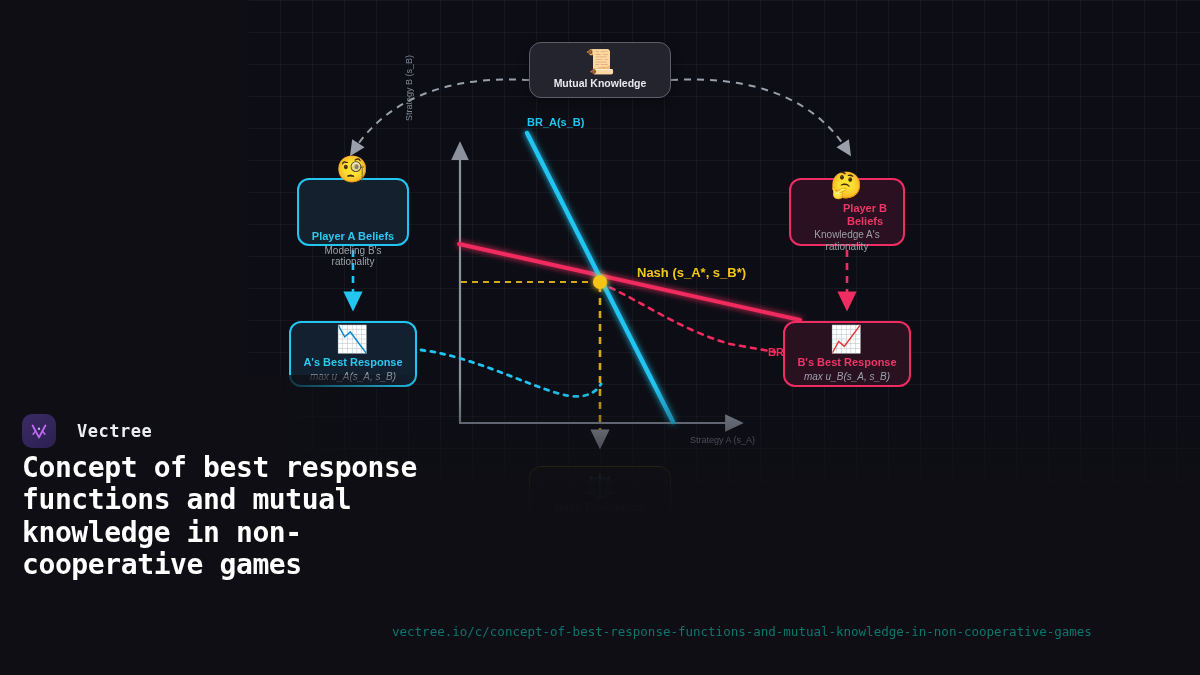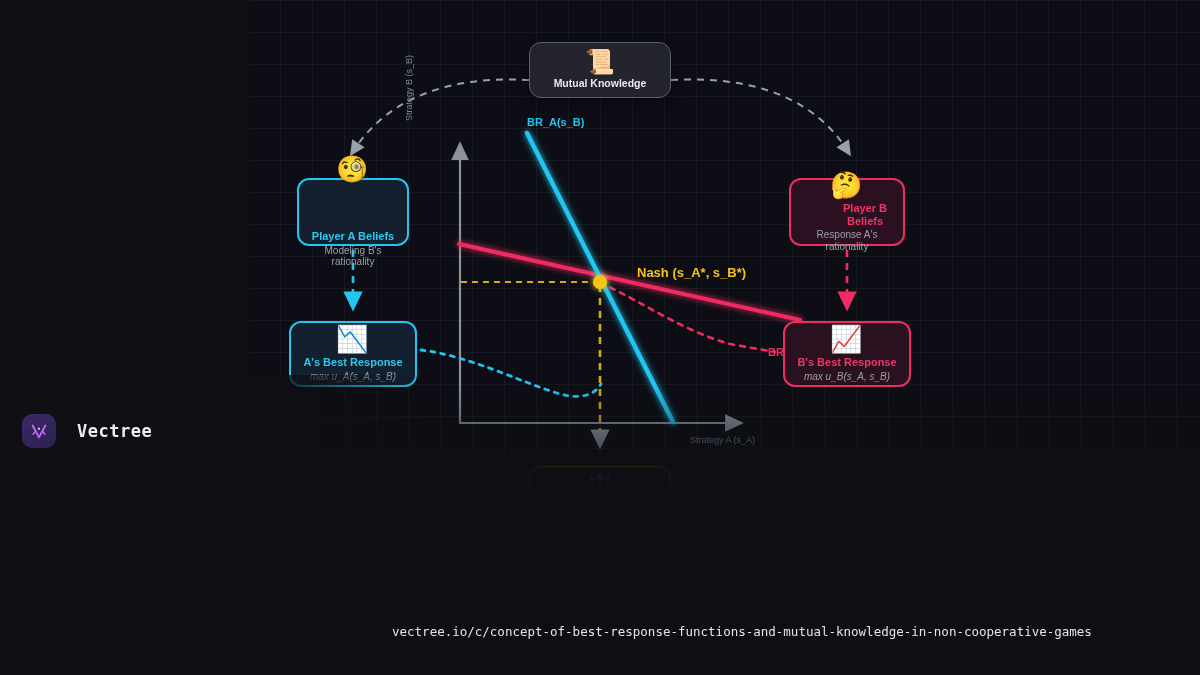--- a/index.html
+++ b/index.html
@@ -131,21 +131,21 @@
   #headline {
     position:absolute; left:22px; top:452px; width:400px;
     font-family:"DejaVu Sans Mono","Liberation Mono",monospace;
     font-size:28px; font-weight:bold; color:#ffffff;
     line-height:1.16; letter-spacing:-0.4px;
     word-break:break-word;
   }
   #url {
     position:absolute; left:392px; top:624px;
     font-family:"DejaVu Sans Mono","Liberation Mono",monospace;
-    font-size:12.5px; color:#e5e5e5; white-space:nowrap;
+    font-size:12.5px; color:#0f766e; white-space:nowrap;
   }
 </style>
 </head>
 <body>
 
 <div id="stage">
 
   <div class="grid-area"></div>
   <div class="left-panel"></div>
 
@@ -230,21 +230,21 @@
 
   <div class="node" id="node-beliefA">
     <div class="emoji">🧐</div>
     <div class="title">Player A Beliefs</div>
     <div class="sub">Modeling B's rationality</div>
   </div>
 
   <div class="node" id="node-beliefB">
     <div class="emoji">🤔</div>
     <div class="title">Player B Beliefs</div>
-    <div class="sub">Response A's rationality</div>
+    <div class="sub">Knowledge A's rationality</div>
   </div>
 
   <div class="node" id="node-brA">
     <div class="emoji">📉</div>
     <div class="title">A's Best Response</div>
     <div class="sub ital">max u_A(s_A, s_B)</div>
   </div>
 
   <div class="node" id="node-brB">
     <div class="emoji">📈</div>
@@ -264,16 +264,17 @@
     <div id="brand-logo">
       <svg width="22" height="22" viewBox="0 0 24 24">
         <path d="M5 6 L12 19 L19 6" fill="none" stroke="#c06bf5" stroke-width="2" stroke-linecap="round" stroke-linejoin="round"></path>
         <path d="M8.5 12 L5.5 15.5 M15.5 12 L18.5 15.5" fill="none" stroke="#c06bf5" stroke-width="1.6" stroke-linecap="round"></path>
         <circle cx="12" cy="9.5" r="1.3" fill="#e0a6ff"></circle>
       </svg>
     </div>
     <div id="brand-name">Vectree</div>
   </div>
 
+  <div id="headline">Concept of best response functions and mutual knowledge in non-cooperative games</div>
 
   <div id="url">vectree.io/c/concept-of-best-response-functions-and-mutual-knowledge-in-non-cooperative-games</div>
 
 </div>
 
 </body></html>

